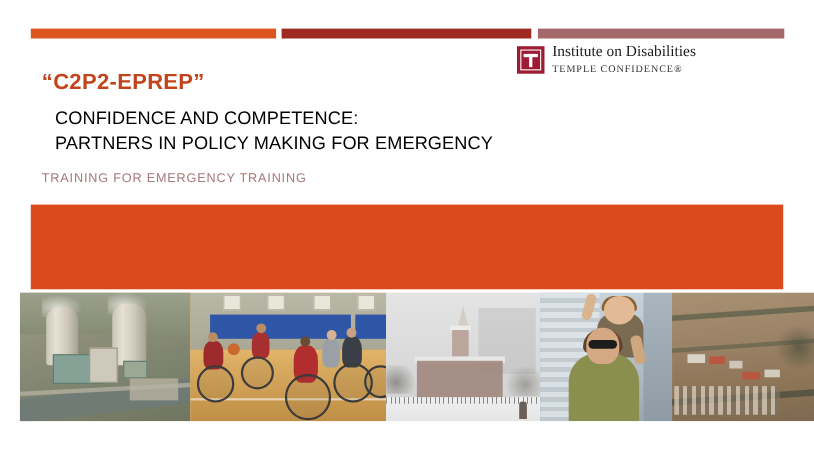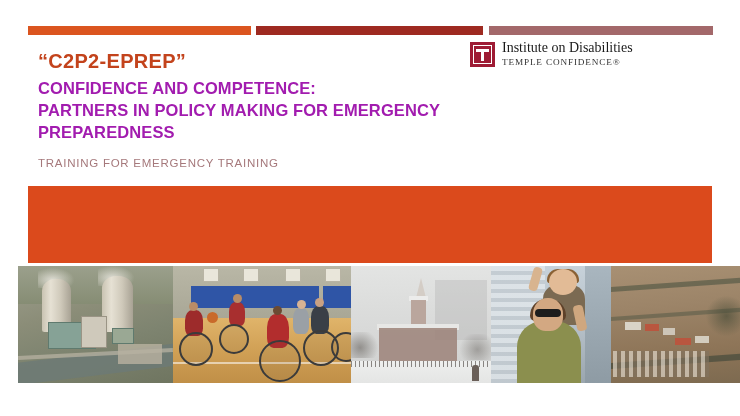--- a/index.html
+++ b/index.html
@@ -36,39 +36,39 @@
     height: 9px;
   }
   .bar-1 { left: 28px;  width: 223px; background: #DB551F; }
   .bar-2 { left: 256px; width: 227px; background: #9E2A21; }
   .bar-3 { left: 489px; width: 224px; background: #A3686A; }
 
   
   .title-block {
     position: absolute;
     left: 38px;
-    top: 50px;
+    top: 64px;
     width: 430px;
   }
   .title-main {
     font-size: 20px;
     font-weight: bold;
     color: #C3431C;
     letter-spacing: 0.3px;
     line-height: 1.1;
     margin: 0 0 6px 0;
     white-space: nowrap;
   }
   .title-sub {
     font-size: 16.5px;
-    font-weight: bold;
-    color: #a21caf;
+    font-weight: normal;
+    color: #000000;
     line-height: 1.32;
     letter-spacing: 0.1px;
-    margin: 0;
+    margin: 12px;
   }
   .title-sub .sub-line { display: block; white-space: nowrap; }
   .title-kicker {
     margin: 14px 0 0 0;
     font-size: 11.5px;
     font-weight: normal;
     color: #A5787B;
     letter-spacing: 0.75px;
     white-space: nowrap;
   }
@@ -442,21 +442,20 @@
     <div class="bar bar-1"></div>
     <div class="bar bar-2"></div>
     <div class="bar bar-3"></div>
   </div>
 
   <div class="title-block">
     <div class="title-main">“C2P2-EPREP”</div>
     <div class="title-sub">
       <span class="sub-line">CONFIDENCE AND COMPETENCE:</span>
       <span class="sub-line">PARTNERS IN POLICY MAKING FOR EMERGENCY</span>
-      <span class="sub-line">PREPAREDNESS</span>
     </div>
     <div class="title-kicker">TRAINING FOR EMERGENCY TRAINING</div>
   </div>
 
   <div class="logo">
     <div class="logo-row">
       <div class="logo-mark">
         <div class="tee"></div>
       </div>
       <div class="logo-text">

